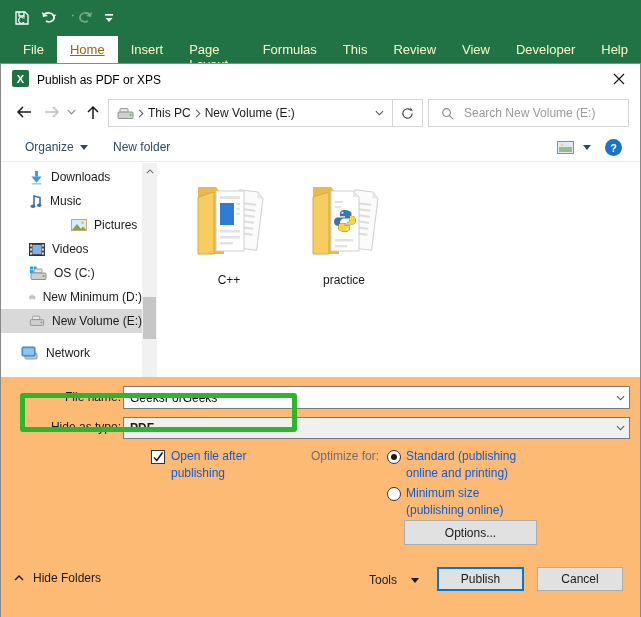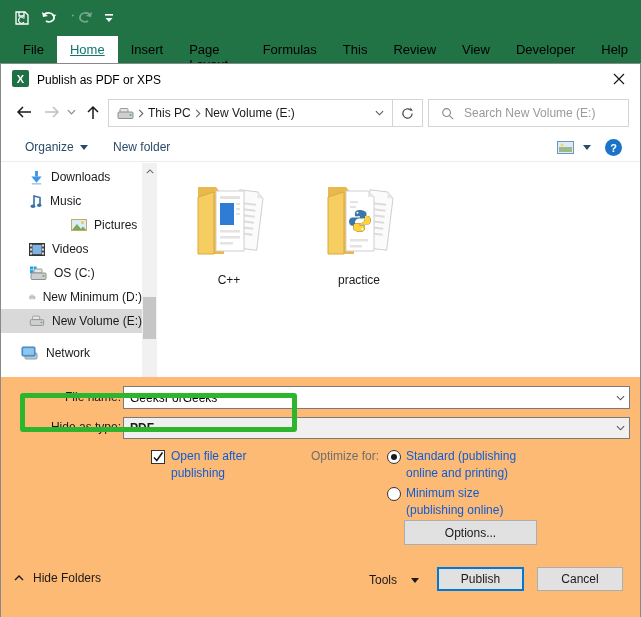--- a/index.html
+++ b/index.html
@@ -5,22 +5,22 @@
   * { margin:0; padding:0; box-sizing:border-box; }
   html,body { width:641px; height:617px; }
   body { font-family:"Liberation Sans","DejaVu Sans",sans-serif; font-size:12px; color:#1a1a1a; background:#fff; }
   .screen { position:relative; width:641px; height:617px; overflow:hidden; background:#fff; }
 
   
   .ribbon { position:absolute; left:0; top:0; width:641px; height:63px; background:#217346; }
   .qat { position:absolute; left:14px; top:6px; display:flex; align-items:center; gap:10px; height:24px; }
   .qat .qbtn { display:flex; align-items:center; gap:2px; }
   .tabs { position:absolute; left:10px; top:36px; height:27px; display:flex; align-items:stretch; }
-  .tab { color:#000000; font-size:13px; padding:6px 13px 0 13px; height:27px; }
-  .tab.active { background:#fff; color:#0f766e;text-decoration:underline; }
+  .tab { color:#fef9c3; font-size:13px; padding:6px 13px 0 13px; height:27px; }
+  .tab.active { background:#fff; color:#a16207;text-decoration:underline; }
 
   
   .dialog { position:absolute; left:0; top:63px; width:641px; height:554px; background:#fff; border:1px solid #898989; }
 
   .titlebar { position:absolute; left:0; top:0; width:100%; height:32px; }
   .app-icon { position:absolute; left:11px; top:6px; width:17px; height:17px; background:#1e7145; border-radius:2px; color:#fff; font-weight:bold; font-size:11px; display:flex; align-items:center; justify-content:center; }
   .dlg-title { position:absolute; left:36px; top:9px; font-size:12px; color:#000; }
   .close-x { position:absolute; right:13px; top:7px; width:16px; height:16px; display:flex; align-items:center; justify-content:center; }
 
   
@@ -352,21 +352,21 @@
             <rect x="46" y="31" width="4" height="2" fill="#e3e3e3"></rect>
             <rect x="46" y="36" width="4" height="2" fill="#e3e3e3"></rect>
           <rect x="30" y="53" width="20" height="2.5" fill="#e3e3e3"></rect>
             <rect x="30" y="59" width="20" height="2.5" fill="#e3e3e3"></rect>
             <rect x="30" y="65" width="13" height="2.5" fill="#e3e3e3"></rect>
           <path d="M8 77V20l16-5v62z" fill="#f6cd60" stroke="#dca93f" stroke-width="1"></path>
         </svg>
         <div class="fname">C++</div>
       </div>
 
-      <div class="file-item" style="left:310px;">
+      <div class="file-item" style="left:295px;">
         <svg width="78" height="92" viewBox="0 0 78 92" style="margin:0 auto;">
           <path d="M8 10h18l4 5h4v62H8z" fill="#eab94e"></path>
           <g transform="rotate(7 58 45)">
             <path d="M46 14h18l6 6v52H46z" fill="#fbfbfb" stroke="#cfcfcf"></path>
             <path d="M64 14v6h6z" fill="#e8e8e8"></path>
             <rect x="50" y="26" width="14" height="2" fill="#dcdcdc"></rect>
               <rect x="50" y="32" width="14" height="2" fill="#dcdcdc"></rect>
               <rect x="50" y="38" width="14" height="2" fill="#dcdcdc"></rect>
               <rect x="50" y="44" width="14" height="2" fill="#dcdcdc"></rect>
               <rect x="50" y="50" width="14" height="2" fill="#dcdcdc"></rect>

